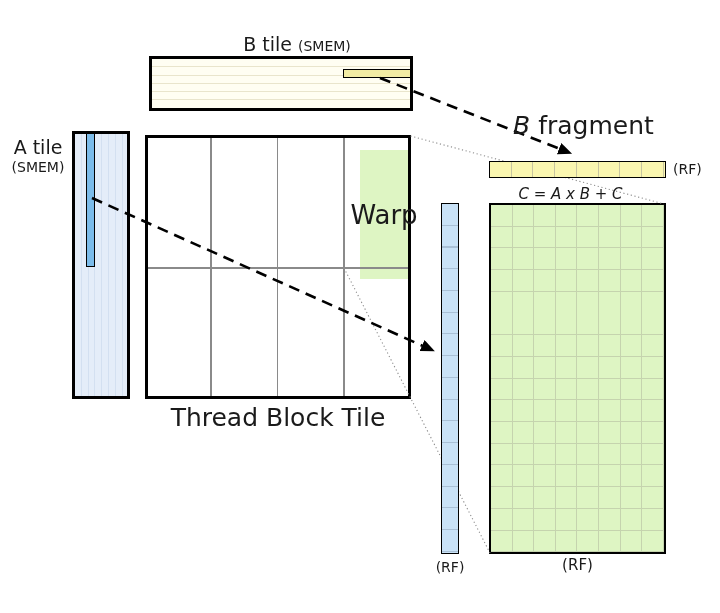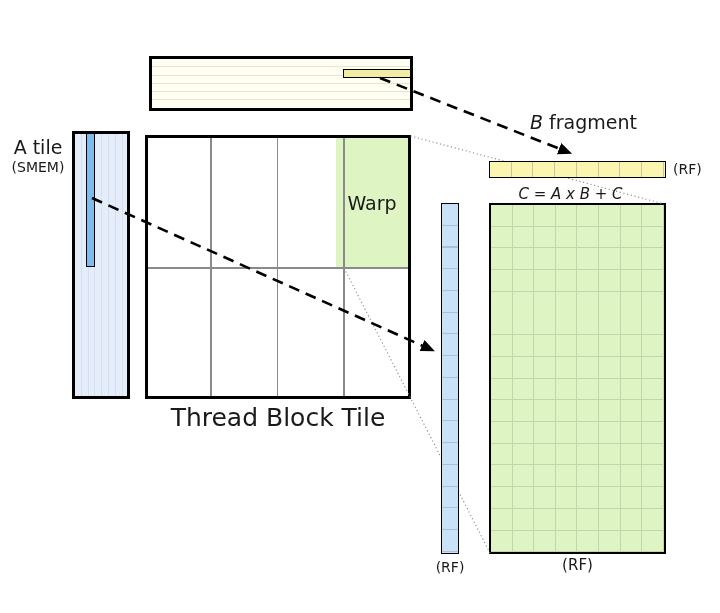--- a/index.html
+++ b/index.html
@@ -30,24 +30,24 @@
     left:86px;top:133px;width:9px;height:134px;box-sizing:border-box;
     border:1.5px solid #000;background:var(--a-fragment-smem-fill);z-index:2;
   }
 
   
   .tbt{
     left:145px;top:135px;width:266px;height:264px;box-sizing:border-box;
     border:3px solid #000;background:#fff;z-index:1;
   }
   .tbt .warpcell{
-    position:absolute;right:0;top:0;width:72px;height:129px;
+    position:absolute;right:0;top:12px;width:48px;height:129px;
     background:var(--warp-fill);
     display:flex;align-items:center;justify-content:center;
-    font-size:19px;
+    font-size:26px;
   }
   .tbt .vline{position:absolute;top:0;bottom:0;width:1.5px;background:#8a8a8a;}
   .tbt .hline{position:absolute;left:0;right:0;top:129px;height:1.5px;background:#8a8a8a;}
 
   
   .bfrag-rf{
     left:489px;top:161px;width:177px;height:17px;box-sizing:border-box;
     border:1.5px solid #000;z-index:6;
     background:repeating-linear-gradient(to right,var(--b-fragment-rf-fill) 0px,var(--b-fragment-rf-fill) 20.55px,#c8c5a0 20.55px,#c8c5a0 21.75px);
   }
@@ -67,37 +67,41 @@
       repeating-linear-gradient(to bottom,transparent 0px,transparent 20.7px,#c5d3ae 20.7px,#c5d3ae 21.7px);
   }
 
   
   .lbl{white-space:nowrap;z-index:8;}
   .btile-label{left:165px;top:33px;width:264px;text-align:center;font-size:19px;}
   .mem{font-size:14px;}
   .atile-label{left:6px;top:138px;width:64px;text-align:center;font-size:19px;line-height:1.0;}
   .atile-label .mem{display:block;margin-top:3px;}
   .tbt-label{left:145px;top:403px;width:266px;text-align:center;font-size:25px;}
-  .bfrag-label{left:495px;top:111px;width:177px;text-align:center;font-size:19px;}
+  .bfrag-label{left:495px;top:111px;width:177px;text-align:center;font-size:25px;}
   .rf-b{left:673px;top:161px;font-size:14px;}
   .formula{left:489px;top:185px;width:163px;text-align:center;font-size:15px;font-style:italic;}
   .afrag-label{left:307px;top:528px;width:130px;text-align:right;font-size:19px;}
   .rf-a{left:432px;top:559px;width:36px;text-align:center;font-size:14px;}
   .warptile-label{left:489px;top:556px;width:177px;text-align:center;font-size:23px;line-height:1.05;}
   .warptile-label .mem{display:block;font-size:15px;margin-top:2px;}
   .it{font-style:italic;}
 
   
   .overlay{left:0;top:0;z-index:5;pointer-events:none;}
 </style>
 </head>
 <body>
 
 <div class="canvas">
 
+  <div class="abs lbl btile-label">
+    <span>B tile</span>
+    <span class="mem">(SMEM)</span>
+  </div>
   <div class="abs btile"></div>
   <div class="abs bfrag-smem"></div>
 
   <div class="abs lbl atile-label">
     <span>A tile</span>
     <span class="mem">(SMEM)</span>
   </div>
   <div class="abs atile"></div>
   <div class="abs afrag-smem"></div>
 

